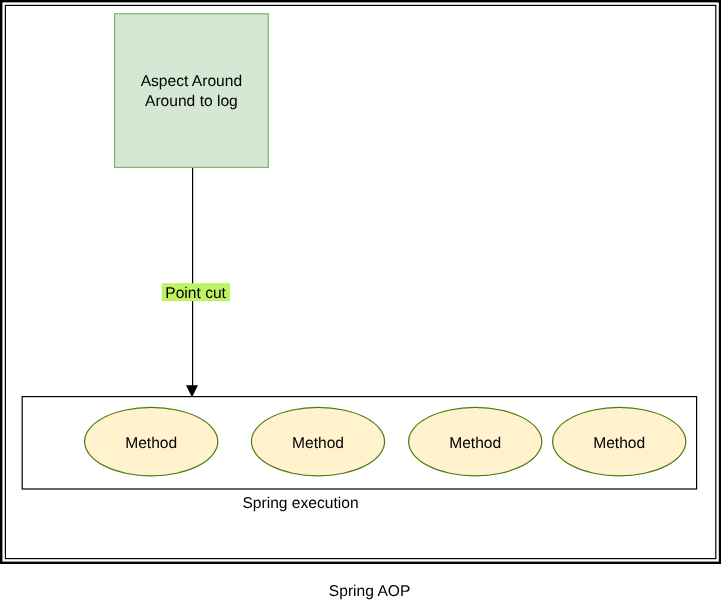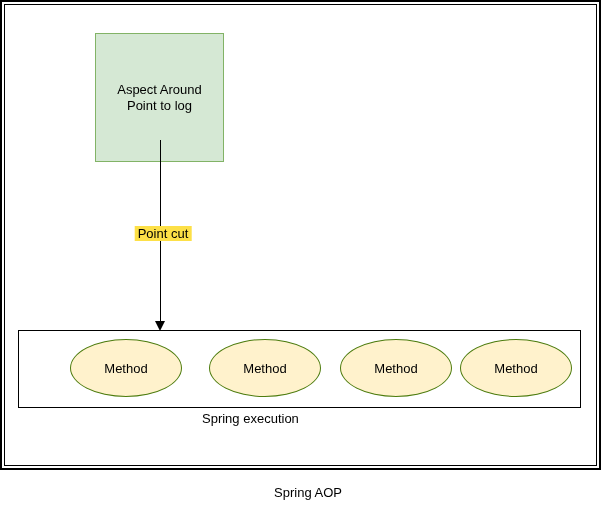--- a/index.html
+++ b/index.html
@@ -37,41 +37,40 @@
     background: #d5e8d4;
     border: 1px solid #82b366;
     box-sizing: border-box;
     display: flex;
     flex-direction: column;
     align-items: center;
     justify-content: center;
     text-align: center;
     font-size: 13px;
     line-height: 16px;
-    margin-top: 22px;
   }
   .arrow-line {
     position: absolute;
     left: 160px; top: 140px;
     width: 1px; height: 183px;
     background: #000000;
   }
   .arrow-head {
     position: absolute;
     left: 155px; top: 321px;
     width: 0; height: 0;
     border-left: 5px solid transparent;
     border-right: 5px solid transparent;
     border-top: 10px solid #000000;
   }
   .pointcut-label {
     position: absolute;
-    left: 163px; top: 226px;
+    left: 163px; top: 236px;
     transform: translateX(-50%);
-    background: #fde047;
+    background: #bef264;
     padding: 0 3px;
     font-size: 13px;
     line-height: 15px;
     white-space: nowrap;
     z-index: 2;
   }
   .method-container {
     position: absolute;
     left: 18px; top: 330px;
     width: 563px; height: 78px;
@@ -116,21 +115,21 @@
 </head>
 <body>
 
 <div class="canvas">
 
   <div class="frame-outer"></div>
   <div class="frame-inner"></div>
 
   <div class="aspect-box">
     <div>Aspect Around</div>
-    <div>Point to log</div>
+    <div>Around to log</div>
   </div>
 
   <div class="arrow-line"></div>
   <div class="arrow-head"></div>
   <div class="pointcut-label">Point cut</div>
 
   <div class="method-container"></div>
 
   <div class="method-ellipse ellipse-1">
     <span>Method</span>

